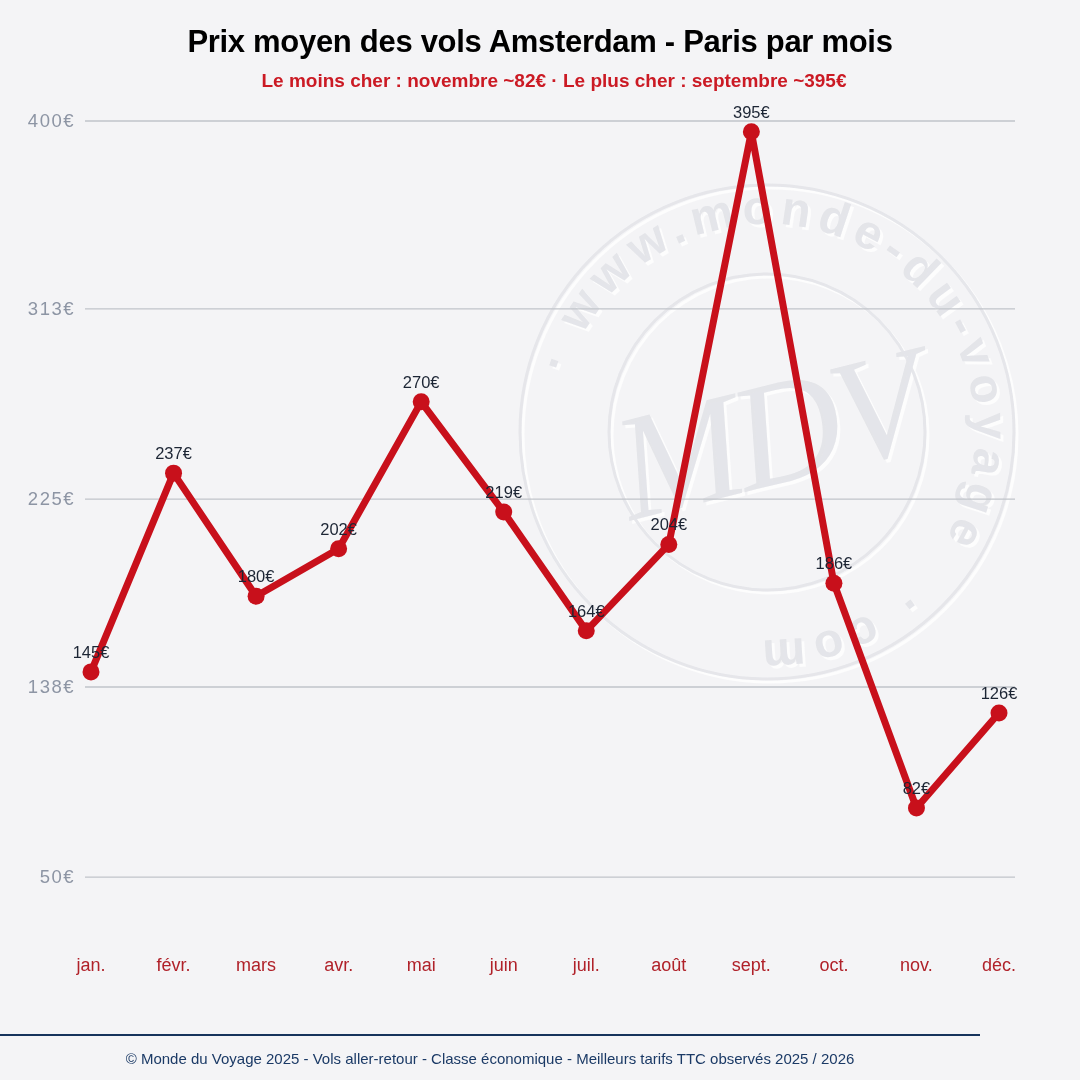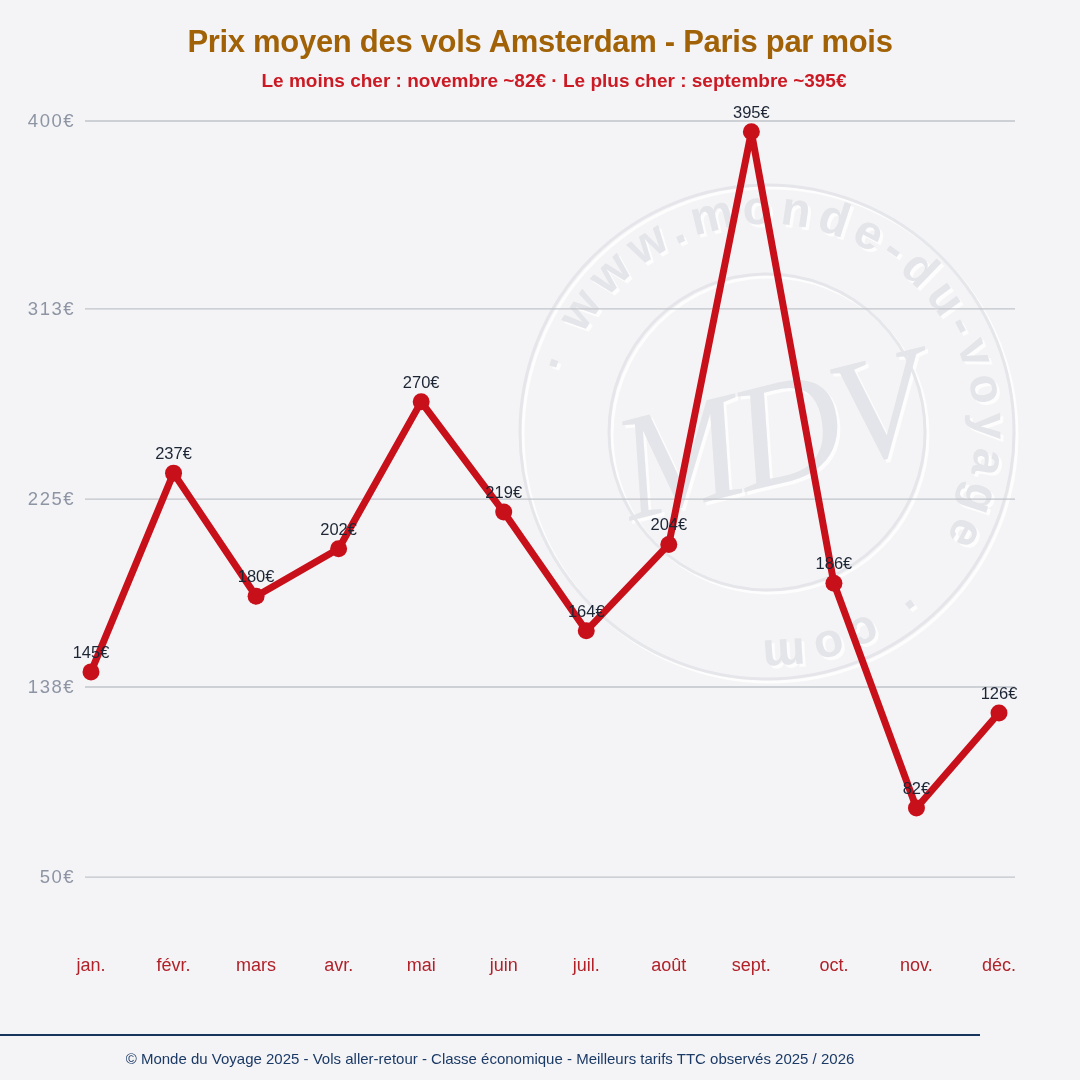--- a/index.html
+++ b/index.html
@@ -4,21 +4,21 @@
 <style>
   html,body{margin:0;padding:0;background:#f4f4f6;}
   .stage{
     position:relative;width:1080px;height:1080px;overflow:hidden;
     background:#f4f4f6;
     font-family:"Liberation Sans",sans-serif;
   }
   .hdr{position:absolute;top:0;left:0;width:1080px;text-align:center;}
   .hdr h1{
     margin:24px 0 0 0;font-size:31px;line-height:36px;font-weight:700;
-    color:#a16207;letter-spacing:-0.3px;
+    color:#000000;letter-spacing:-0.3px;
   }
   .hdr p{
     margin:10px 0 0 0;font-size:19px;font-weight:700;color:#cb1a24;padding-left:28px;
   }
   svg.chart{position:absolute;left:0;top:0;}
   .ftr{
     position:absolute;left:0;bottom:0;width:980px;height:44px;
     border-top:2px solid #16345c;background:#f4f4f6;
     display:flex;align-items:center;justify-content:center;
   }

